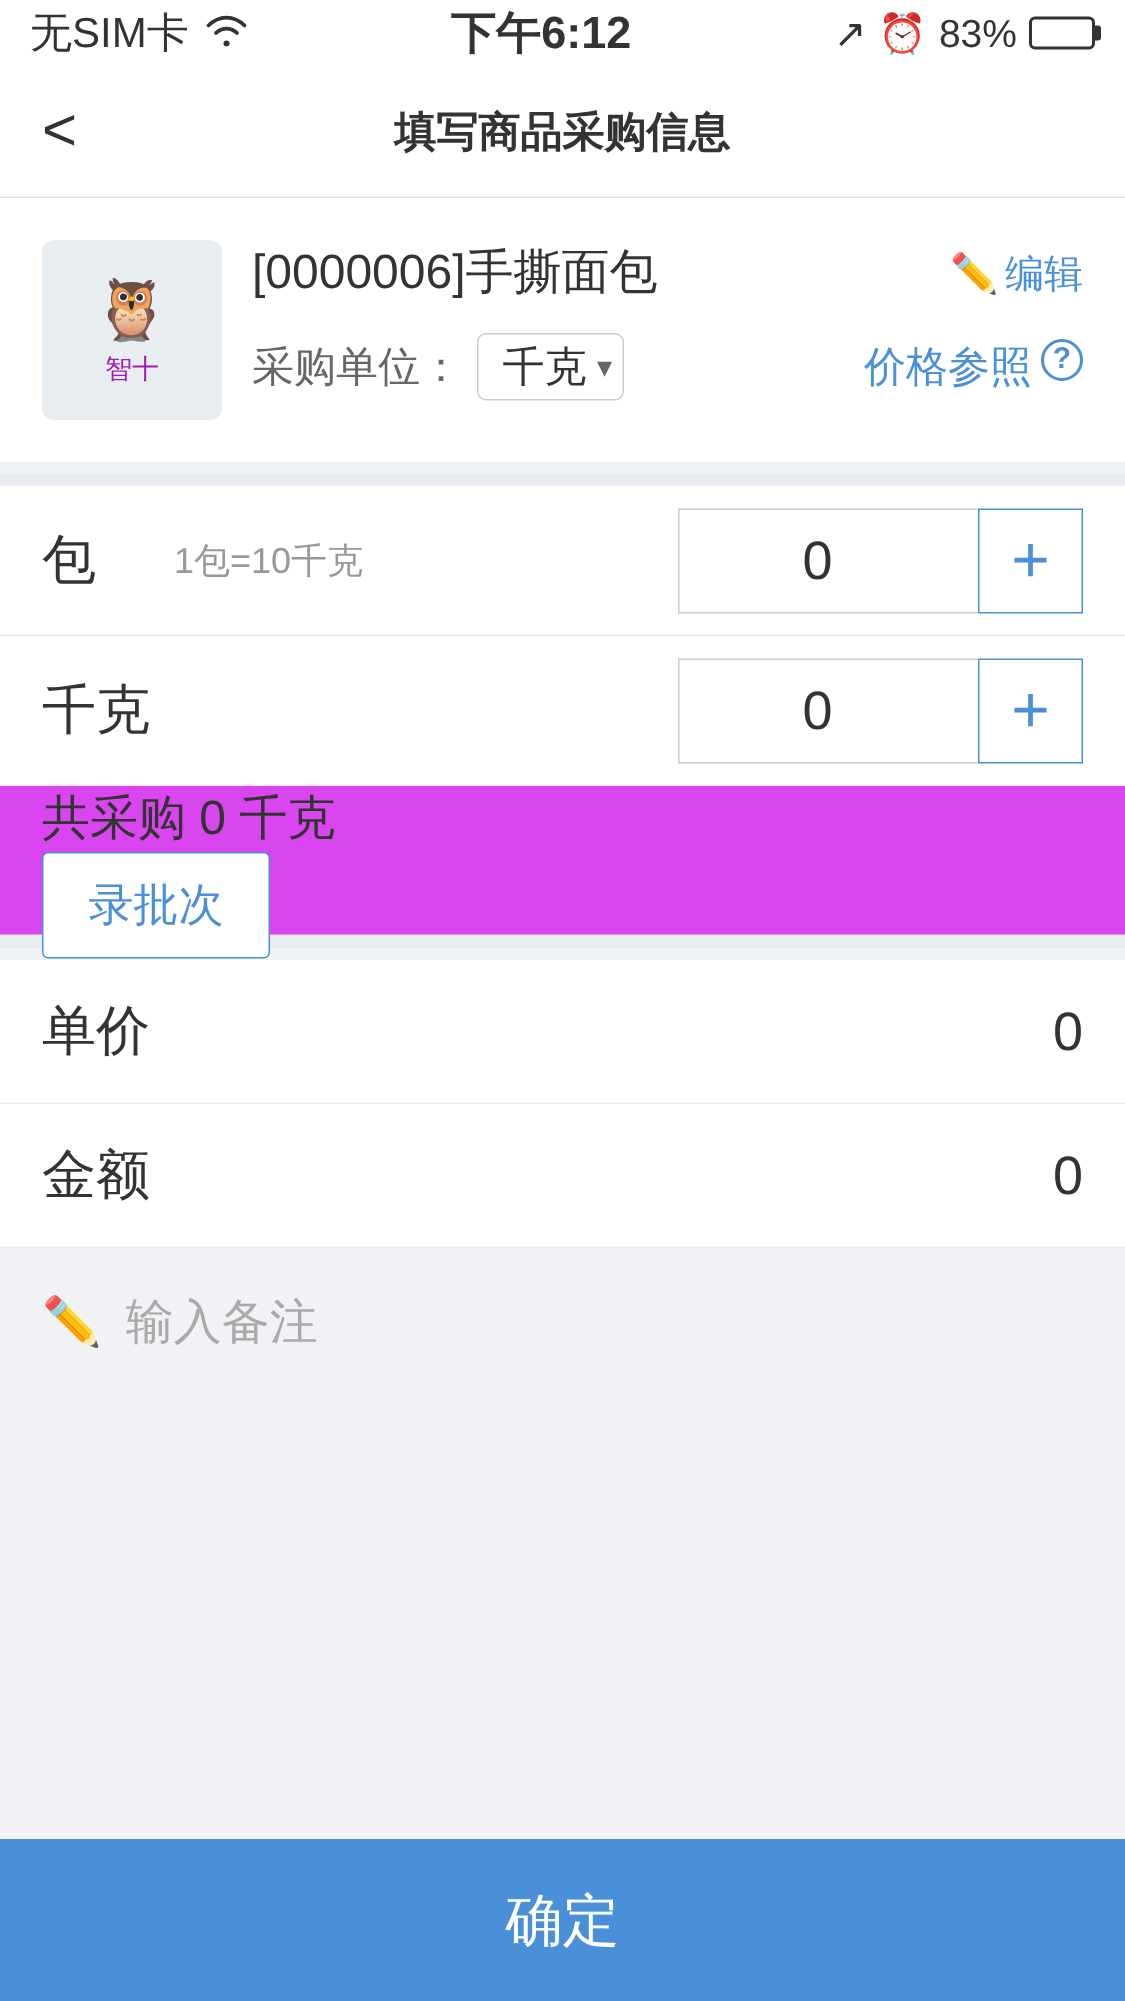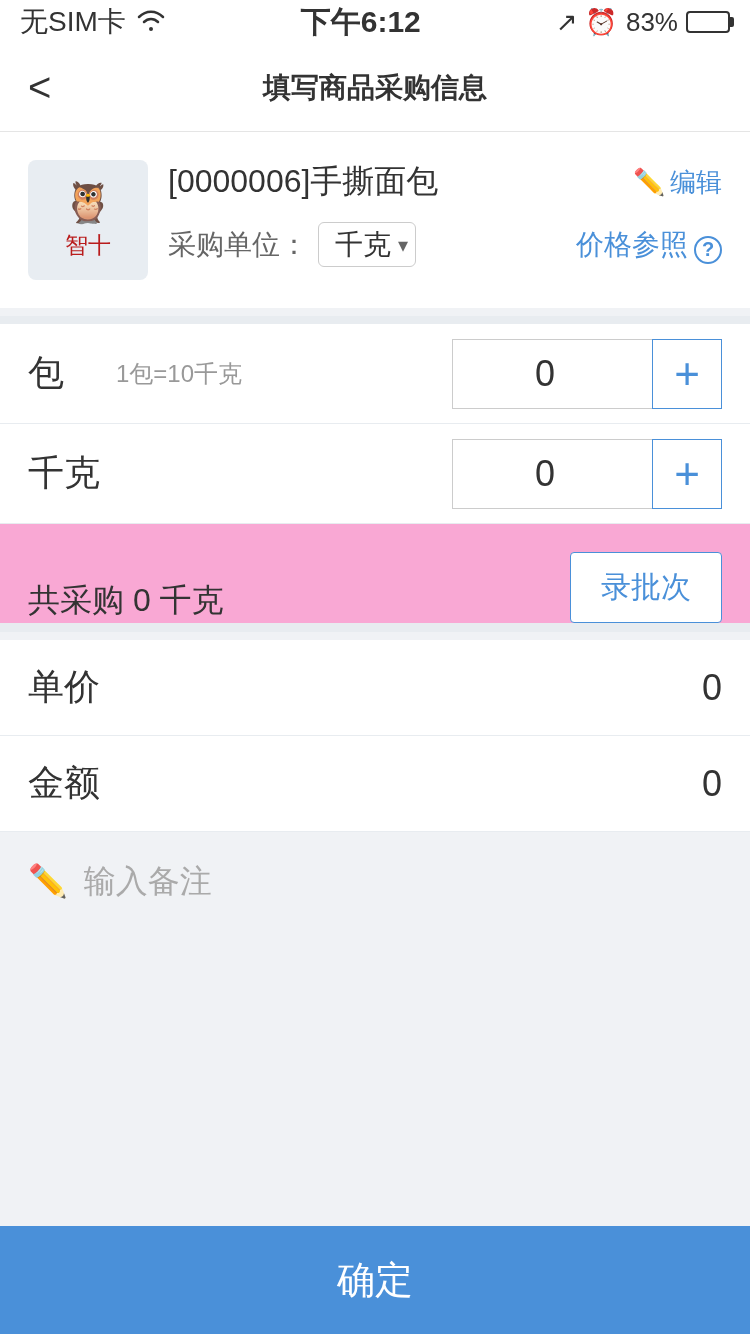--- a/index.html
+++ b/index.html
@@ -101,22 +101,22 @@
       flex-direction: column;
       align-items: center;
       justify-content: center;
       flex-shrink: 0;
     }
     .product-image-owl {
       font-size: 40px;
       color: #8ab0cc;
     }
     .product-image-label {
-      font-size: 23px;
-      color: #b91c1c;
+      font-size: 18px;
+      color: #a21caf;
       margin-top: 4px;
     }
     .product-info {
       flex: 1;
     }
     .product-header {
       display: flex;
       align-items: center;
       justify-content: space-between;
     }
@@ -167,21 +167,21 @@
       top: 50%;
       transform: translateY(-50%);
       font-size: 20px;
       color: #666;
       pointer-events: none;
     }
     .price-ref {
       font-size: 28px;
       color: #4a90d9;
       display: flex;
-      align-items: flex-end;
+      align-items: flex-start;
       gap: 6px;
       cursor: pointer;
     }
     .price-ref-circle {
       width: 28px;
       height: 28px;
       border: 2px solid #4a90d9;
       border-radius: 50%;
       display: inline-flex;
       align-items: center;
@@ -245,25 +245,26 @@
       display: flex;
       align-items: center;
       justify-content: center;
       cursor: pointer;
       font-weight: 300;
     }
 
     
     .total-row {
       display: flex;
-      align-items: flex-end;
+      align-items: flex-start;
       padding: 0 28px;
       height: 100px;
-      background: #f9a8d4;
+      background: #d946ef;
       border-bottom: 1px solid #e8ecf0;
+      flex-direction: column;
     }
     .total-label {
       font-size: 32px;
       color: #333;
       flex: 1;
     }
     .record-batch-btn {
       border: 1px solid #4a90d9;
       color: #4a90d9;
       background: #fff;

